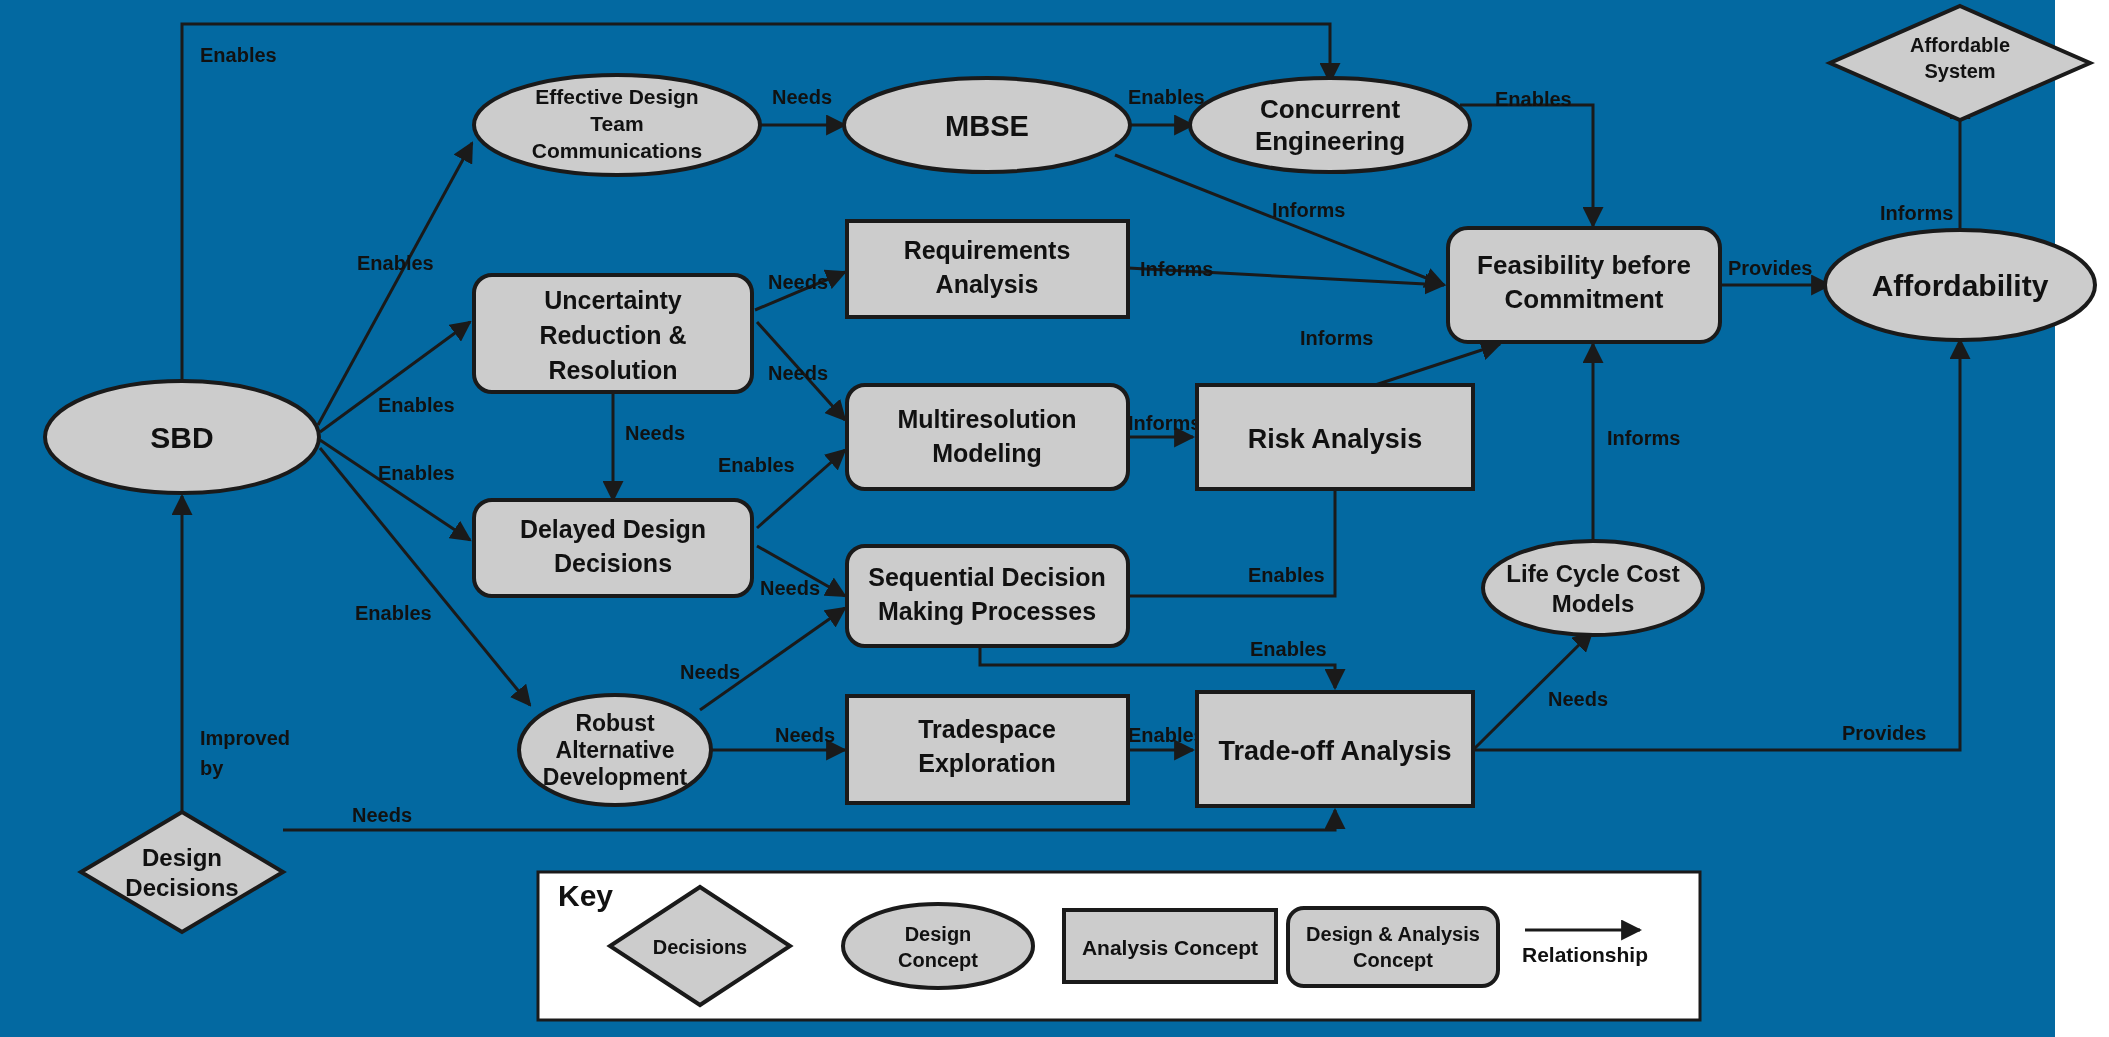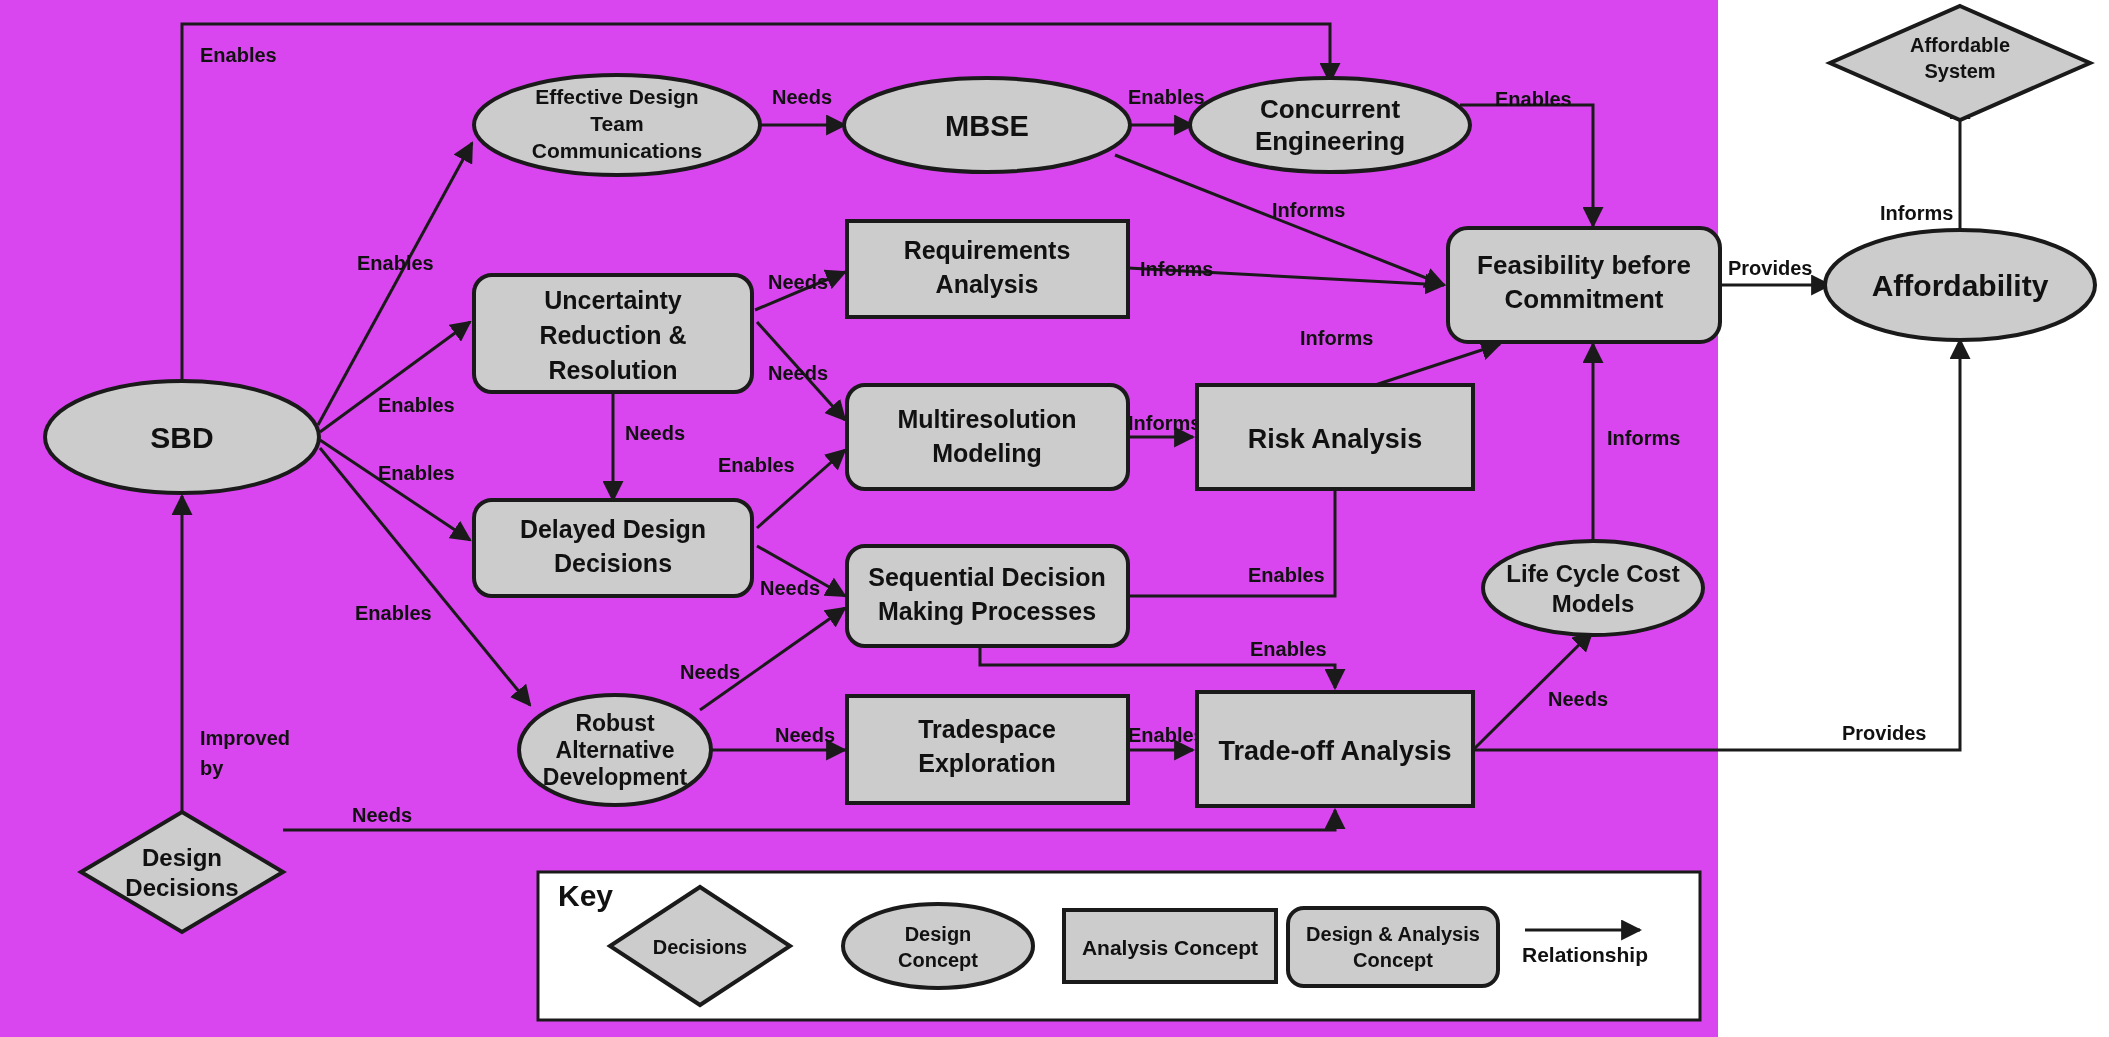--- a/index.html
+++ b/index.html
@@ -1,16 +1,16 @@
 <!DOCTYPE html>
 <html><head>
 <meta charset="utf-8">
 <style>
   html,body{margin:0;padding:0;background:#ffffff;}
-  #canvas{position:relative;width:1718px;height:1037px;background:#d946ef;
+  #canvas{position:relative;width:2055px;height:1037px;background:#0369a1;
           font-family:"Liberation Sans","DejaVu Sans",sans-serif;}
   svg{display:block;}
   .node-text{font-family:"Liberation Sans","DejaVu Sans",sans-serif;
              font-weight:bold;fill:#111111;text-anchor:middle;}
   .edge-label{font-family:"Liberation Sans","DejaVu Sans",sans-serif;
               font-weight:bold;fill:#111111;font-size:20px;}
   .key-title{font-family:"Liberation Sans","DejaVu Sans",sans-serif;
              font-weight:bold;fill:#111111;font-size:30px;}
   .shape{fill:#cccccc;stroke:#1a1a1a;stroke-width:4;}
   .edge{stroke:#1a1a1a;stroke-width:3;fill:none;}

